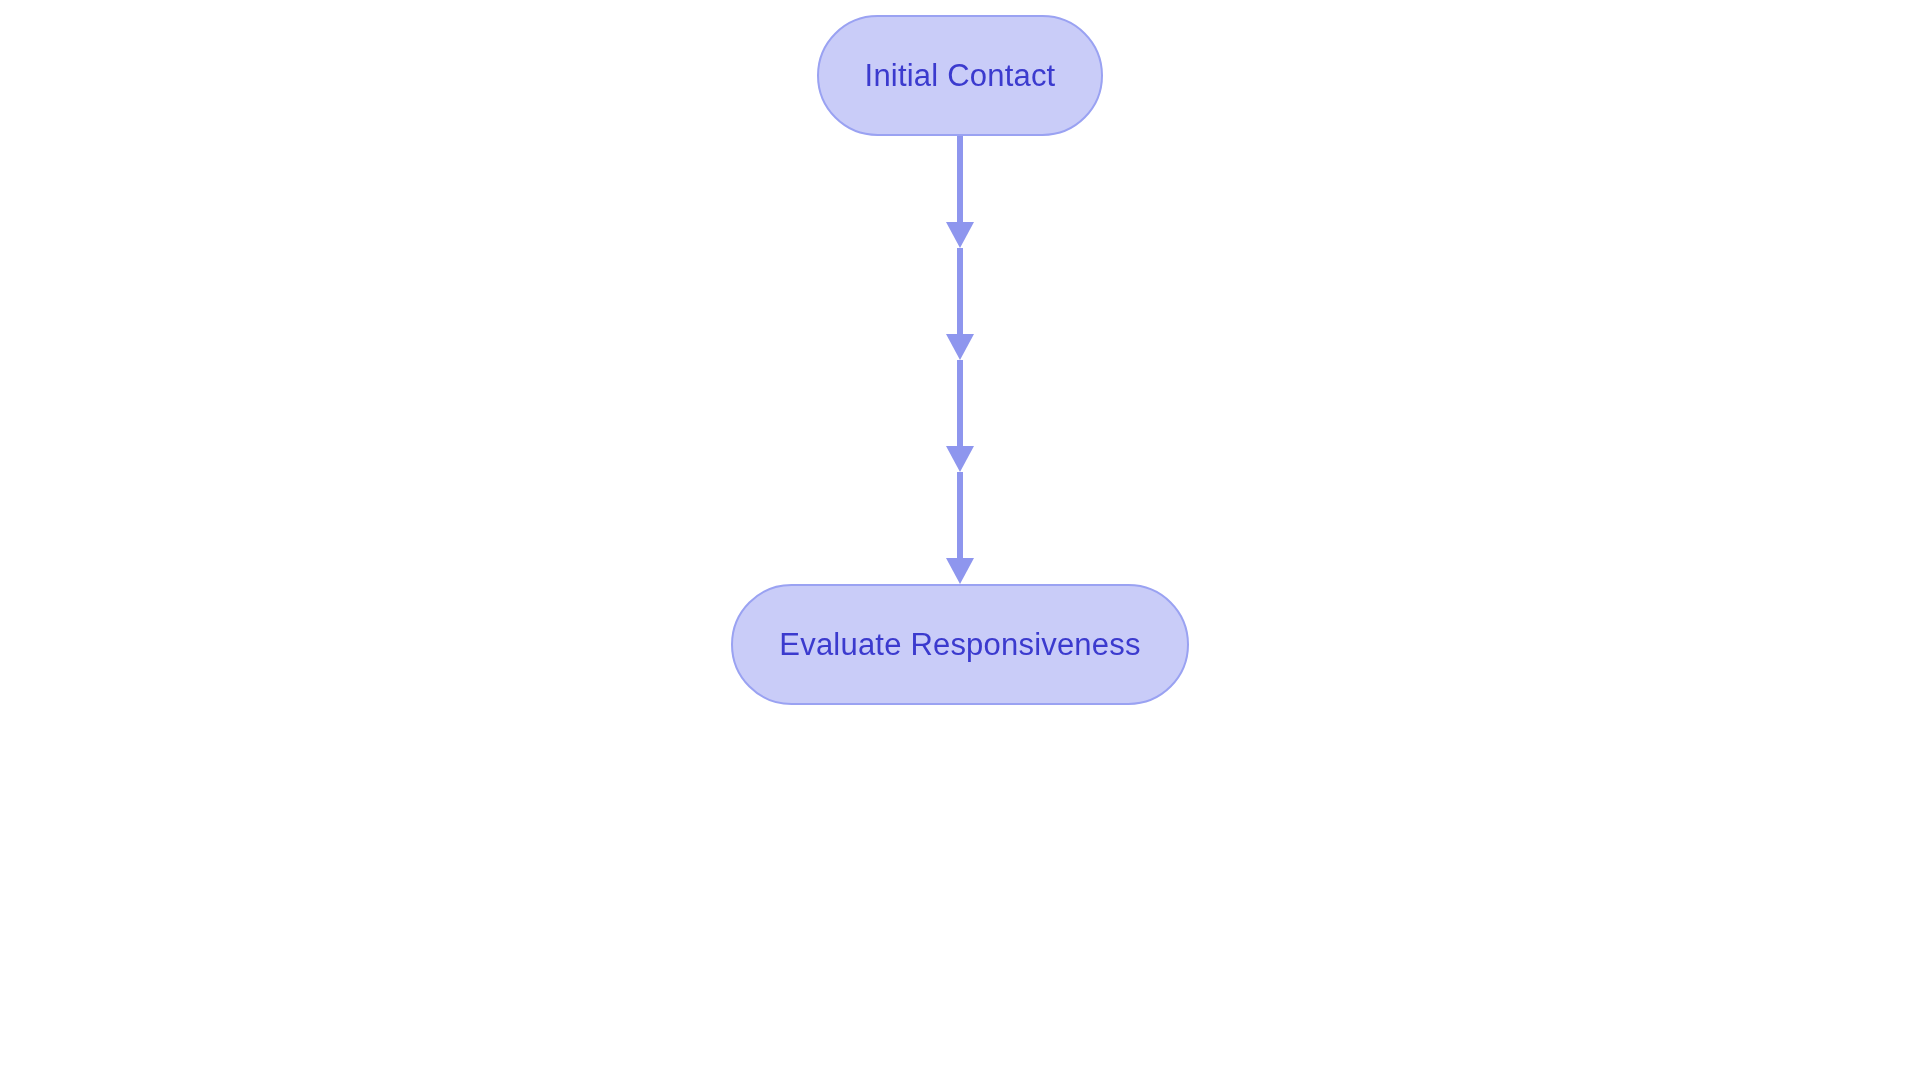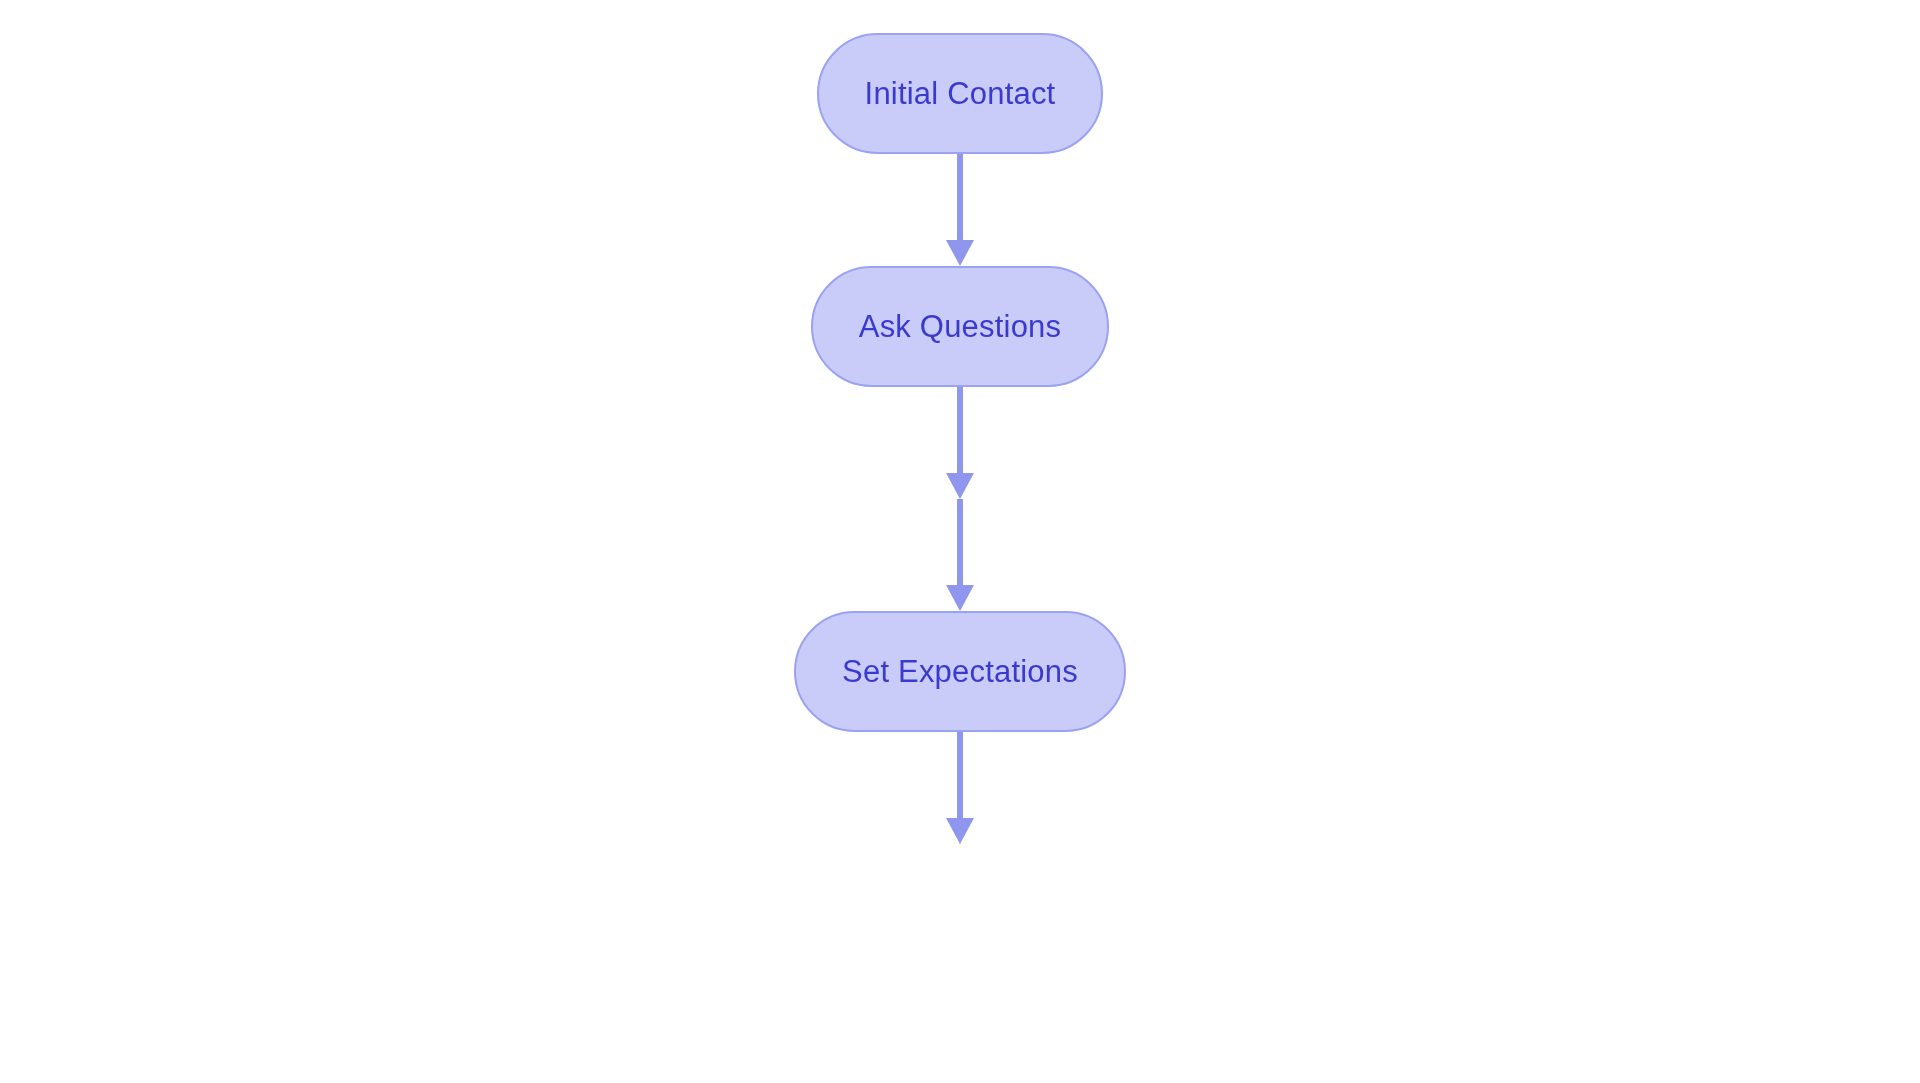--- a/index.html
+++ b/index.html
@@ -16,21 +16,21 @@
     background: var(--background);
     font-family: "Liberation Sans", sans-serif;
     overflow: hidden;
   }
   .flowchart {
     width: 1920px;
     height: 1083px;
     display: flex;
     flex-direction: column;
     align-items: center;
-    padding-top: 33px;
+    padding-top: 15px;
   }
   .flow-node {
     height: 121px;
     min-width: 280px;
     padding: 0 46px;
     border-radius: 61px;
     background: var(--node-fill);
     border: 2px solid var(--node-border);
     display: flex;
     align-items: center;
@@ -60,38 +60,35 @@
 
   <div class="flow-node">
     <span class="node-label">Initial Contact</span>
   </div>
 
   <svg class="connector" viewBox="0 0 30 112" xmlns="http://www.w3.org/2000/svg" aria-hidden="true">
     <rect class="shaft" x="12" y="0" width="6" height="88"></rect>
     <polygon class="head" points="1,86 29,86 15,112"></polygon>
   </svg>
 
-  <div class="flow-node">
-    <span class="node-label">Ask Questions</span>
-  </div>
+
+  <svg class="connector" viewBox="0 0 30 112" xmlns="http://www.w3.org/2000/svg" aria-hidden="true">
+    <rect class="shaft" x="12" y="0" width="6" height="88"></rect>
+    <polygon class="head" points="1,86 29,86 15,112"></polygon>
+  </svg>
+
 
   <svg class="connector" viewBox="0 0 30 112" xmlns="http://www.w3.org/2000/svg" aria-hidden="true">
     <rect class="shaft" x="12" y="0" width="6" height="88"></rect>
     <polygon class="head" points="1,86 29,86 15,112"></polygon>
   </svg>
 
 
   <svg class="connector" viewBox="0 0 30 112" xmlns="http://www.w3.org/2000/svg" aria-hidden="true">
     <rect class="shaft" x="12" y="0" width="6" height="88"></rect>
     <polygon class="head" points="1,86 29,86 15,112"></polygon>
   </svg>
 
   <div class="flow-node">
-    <span class="node-label">Set Expectations</span>
+    <span class="node-label">Evaluate Responsiveness</span>
   </div>
-
-  <svg class="connector" viewBox="0 0 30 112" xmlns="http://www.w3.org/2000/svg" aria-hidden="true">
-    <rect class="shaft" x="12" y="0" width="6" height="88"></rect>
-    <polygon class="head" points="1,86 29,86 15,112"></polygon>
-  </svg>
-
 
 </div>
 
 </body></html>

